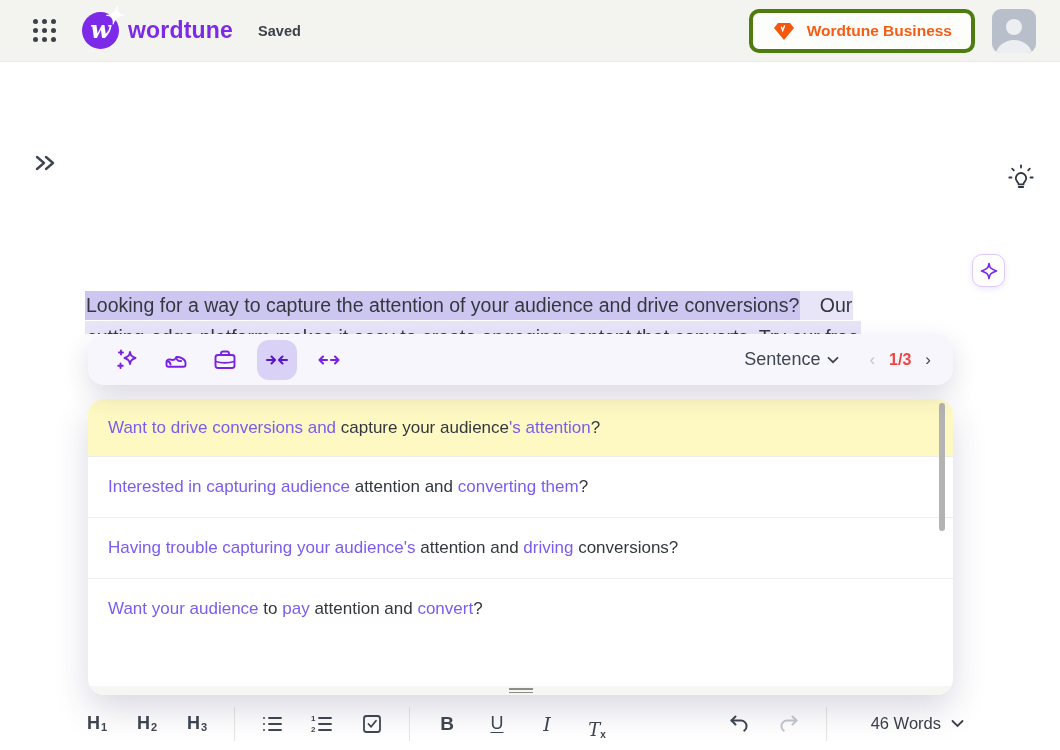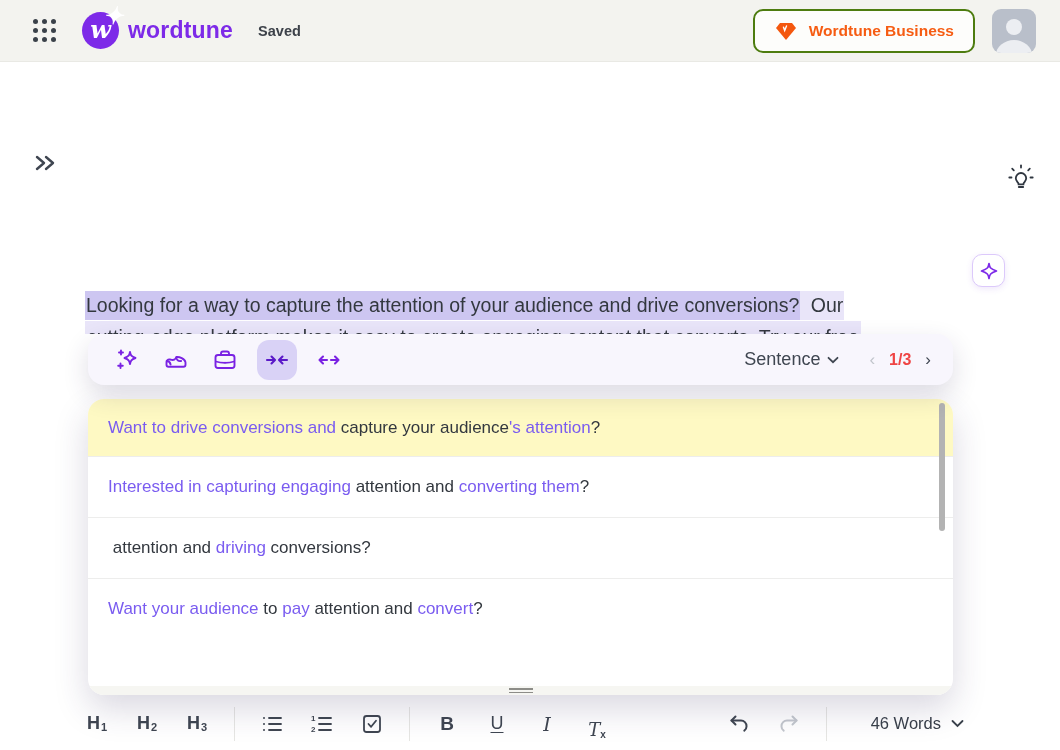--- a/index.html
+++ b/index.html
@@ -23,21 +23,21 @@
   }
   .logo-circle span {
     color:#fff; font-family:"DejaVu Serif", serif; font-style:italic;
     font-size:24px; font-weight:700; margin-top:-3px;
   }
   .logo-spark { position:absolute; top:-8px; right:-4px; color:#7d2ae8; font-size:13px; }
   .wordmark { font-size:23px; font-weight:800; color:#7d2ae8; margin-left:9px; letter-spacing:.2px; }
   .saved { margin-left:25px; font-size:14.5px; font-weight:600; color:#3c4149; }
   .spacer { flex:1; }
   .biz-btn {
-    height:44px; border:2px solid #4d7c0f; background:#fdfdfb; border-radius:10px;
+    height:44px; border:4px solid #4d7c0f; background:#fdfdfb; border-radius:10px;
     display:flex; align-items:center; gap:11px; padding:0 19px; cursor:pointer;
   }
   .biz-btn .label { color:#f65c12; font-size:15.5px; font-weight:700; }
   .avatar {
     width:44px; height:44px; border-radius:9px; background:#b9bfca; margin-left:17px;
     overflow:hidden; display:flex; align-items:flex-end; justify-content:center; cursor:pointer;
   }
   
   .main { position:relative; height:688px; background:#fff; }
   .collapse-btn { position:absolute; left:33px; top:90px; cursor:pointer; }
@@ -47,21 +47,21 @@
     background:#fff; border:1.5px solid #dcc9fb; border-radius:10px;
     display:flex; align-items:center; justify-content:center; cursor:pointer;
     box-shadow:0 2px 6px rgba(120,60,220,.12);
   }
   
   .doc-line1 {
     position:absolute; left:85px; top:229px; width:860px;
     font-size:19.5px; line-height:29px; color:#33383f; white-space:nowrap;
   }
   .doc-line1 .sel  { background:#cdc6f1; padding:3px 1px 4px 1px; }
-  .doc-line1 .soft { background:#e9e5f9; padding:3px 1px 4px 5px; }
+  .doc-line1 .soft { background:#e9e5f9; padding:3px 1px 4px 14px; }
   .doc-line2-clip {
     position:absolute; left:85px; top:259px; width:825px; height:13px;
     overflow:hidden; z-index:1;
   }
   .doc-line2-clip span {
     display:inline-block; background:#e9e5f9; font-size:19.5px; line-height:29px;
     color:#33383f; white-space:nowrap; padding:2px 2px;
   }
   
   .rw-toolbar {
@@ -246,22 +246,22 @@
         <span class="pg-prev pg-arrow">‹</span>
         <span class="pg-count">1/3</span>
         <span class="pg-next pg-arrow">›</span>
       </div>
     </div>
   </div>
 
   <div class="sug-panel">
     <div class="sug-list">
         <div class="srow"><span class="hl">Want to drive conversions and</span><span> capture your audience</span><span class="hl">'s attention</span><span>?</span></div>
-        <div class="srow"><span class="hl">Interested in capturing engaging</span><span> attention and </span><span class="hl">converting them</span><span>?</span></div>
-        <div class="srow"><span> attention and </span><span class="hl">driving</span><span> conversions?</span></div>
+        <div class="srow"><span class="hl">Interested in capturing audience</span><span> attention and </span><span class="hl">converting them</span><span>?</span></div>
+        <div class="srow"><span class="hl">Having trouble capturing your audience's</span><span> attention and </span><span class="hl">driving</span><span> conversions?</span></div>
         <div class="srow"><span class="hl">Want your audience</span><span> to </span><span class="hl">pay</span><span> attention and </span><span class="hl">convert</span><span>?</span></div>
       </div>
     <div class="sug-scrollbar"></div>
     <div class="sug-footer">
       <div class="drag-handle">
           <i></i>
           <i></i>
         </div>
     </div>
   </div>

